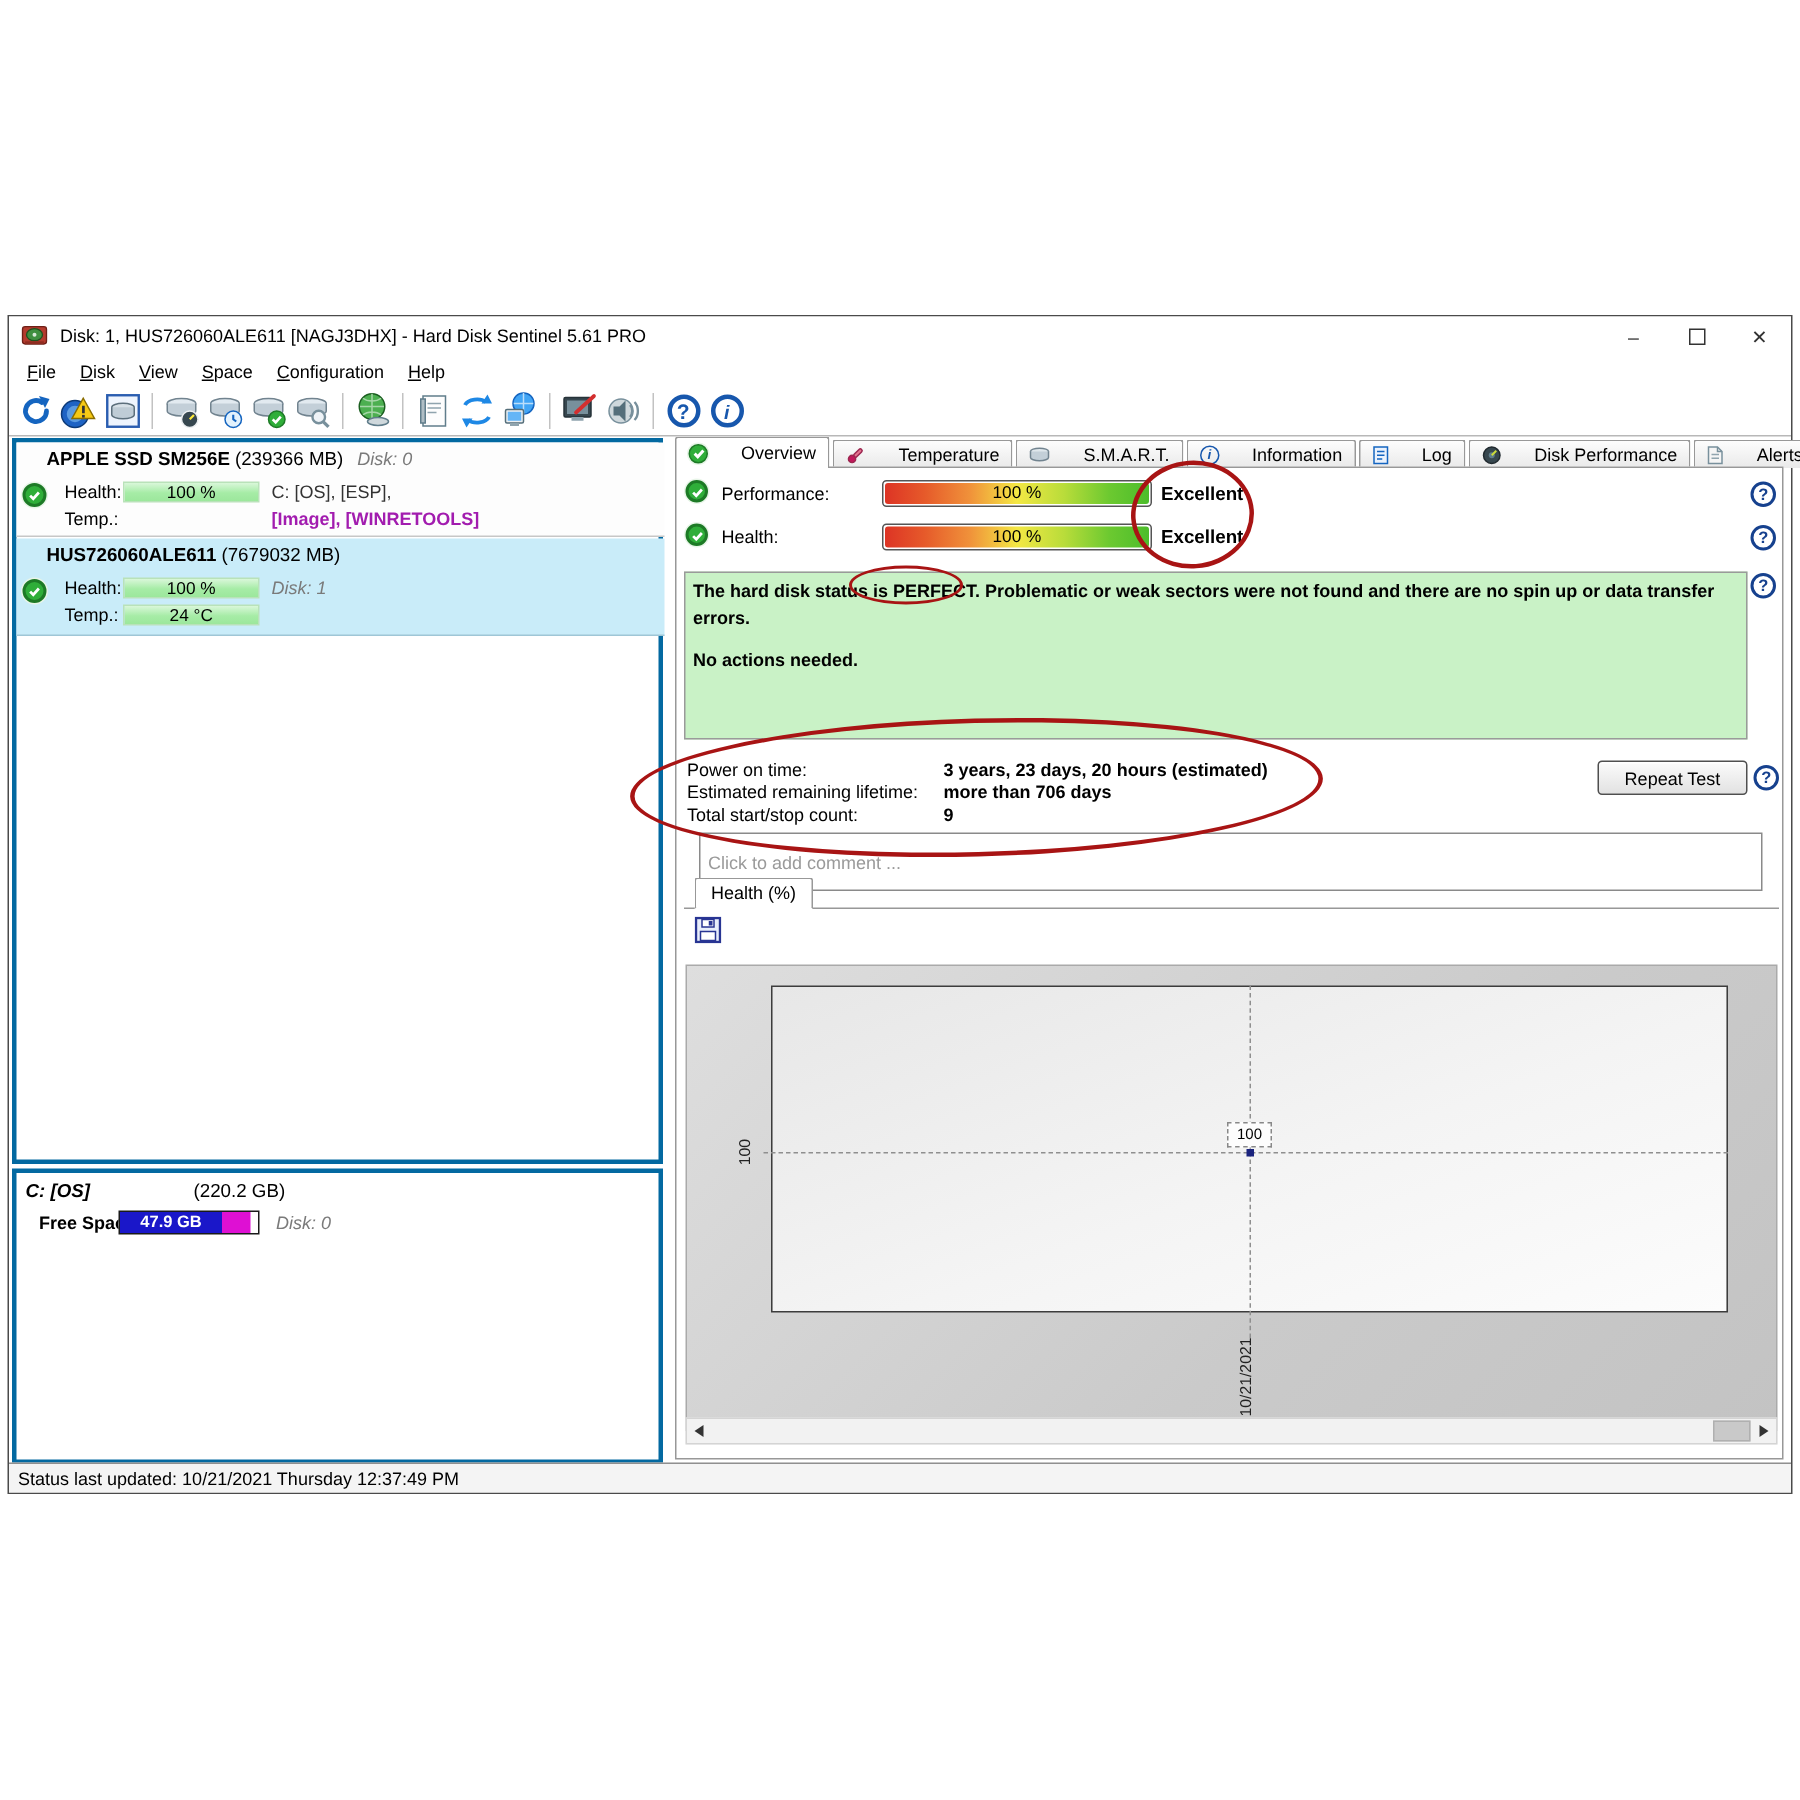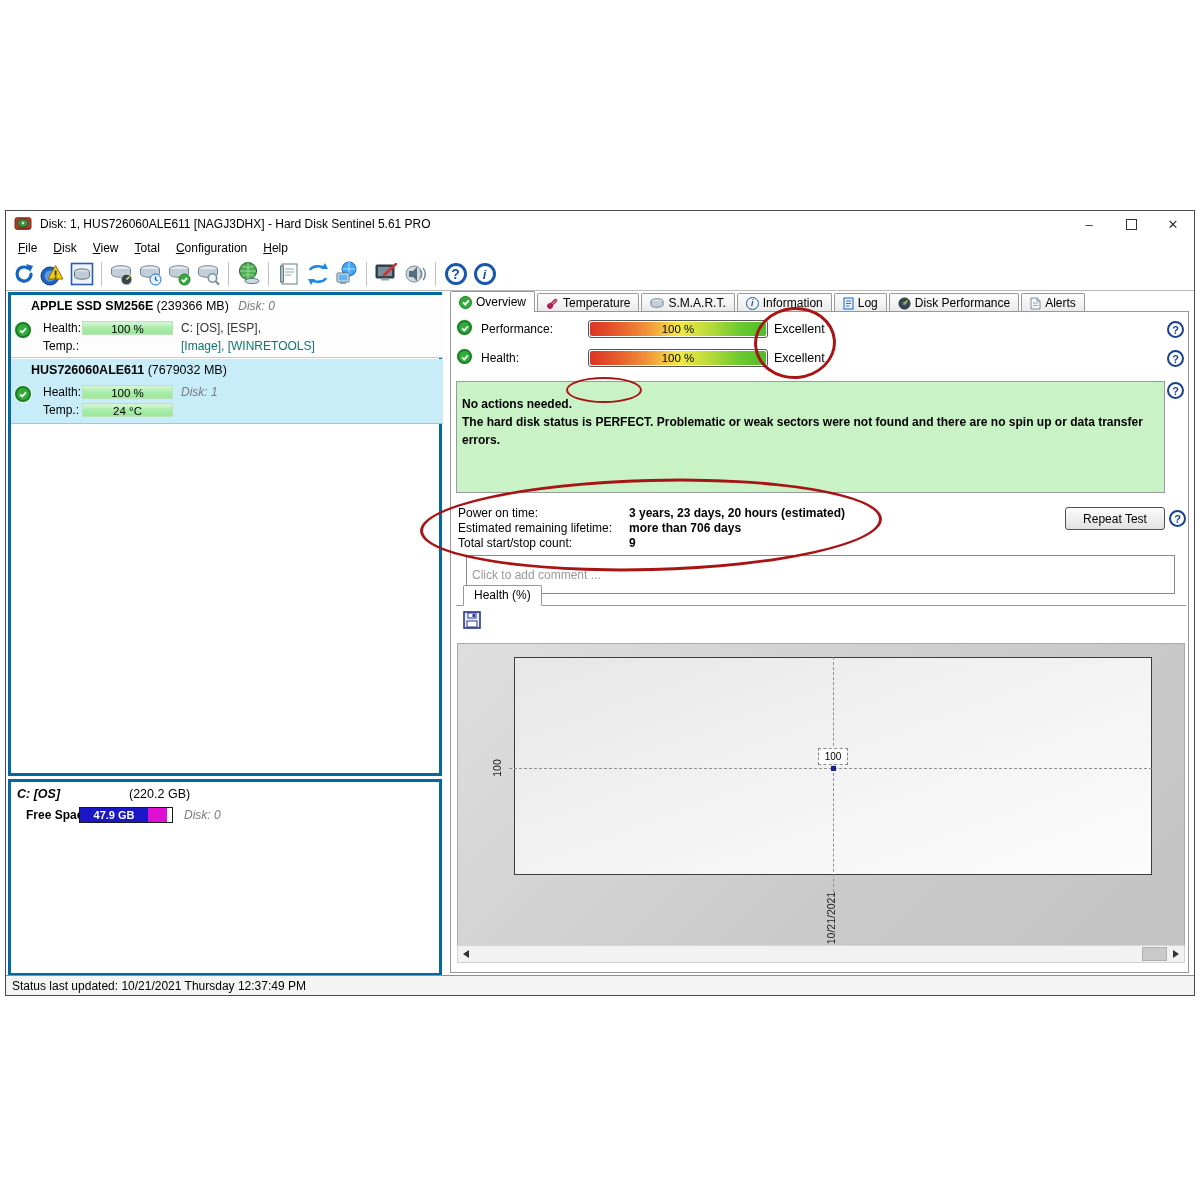--- a/index.html
+++ b/index.html
@@ -35,35 +35,35 @@
   .hbar {
     position: absolute; height: 14px; width: 91px; text-align: center; font-size: 11.5px; line-height: 14px;
     background: linear-gradient(180deg,#d9f7d9,#a6eca6 55%,#9ce79c); border: 1px solid #b9e2b9;
   }
   .check-ico { width: 16px; height: 16px; border-radius: 50%; background: #2fae39; border: 2px solid #1d7a26; box-shadow: 0 0 0 1px #e8f5e8; display: flex; align-items: center; justify-content: center; }
   .check-ico svg { width: 10px; height: 10px; }
   .selected-row { background: #c9ecf9; }
   
   .tabbar { position: absolute; left: 444px; top: 80px; height: 21px; display: flex; align-items: flex-end; }
   .tab {
-    height: 19px; display: flex; align-items: center; gap: 4px; padding: 0 8px; margin-right: 2px;
+    height: 19px; display: flex; align-items: center; gap: 22px; padding: 0 8px; margin-right: 2px;
     border: 1px solid #989898; border-bottom: none; border-radius: 2px 2px 0 0;
     background: linear-gradient(#fdfdfd,#e9e9e9); white-space: nowrap; text-align: right;
   }
   .tab.active { height: 21px; background: #fff; z-index: 3; position: relative; }
   .tabpage { position: absolute; left: 444px; top: 100px; width: 739px; height: 662px; border: 1px solid #989898; background: #fff; z-index: 1; }
   
   .gaugebar {
     position: absolute; width: 180px; height: 18px; border: 1px solid #555; border-radius: 3px; background: #fff; padding: 1px;
   }
   .gaugebar .fill {
     width: 100%; height: 100%; border-radius: 2px; text-align: center; font-size: 11.5px; line-height: 14px;
     background: linear-gradient(90deg,#dd3425 0%,#e65a2a 15%,#f0913a 32%,#f4e844 50%,#b8dc3a 68%,#6cc930 85%,#4cbd2b 100%);
   }
-  .rating { font-weight: normal; font-size: 12.5px; }
+  .rating { font-weight: bold; font-size: 12.5px; }
   .help-ico { width: 17px; height: 17px; border-radius: 50%; border: 2px solid #16418e; color: #16418e; background: #fff; font-weight: bold; font-size: 11px; display: flex; align-items: center; justify-content: center; }
   .statusbox { position: absolute; background: #c9f2c6; border: 1px solid #9a9a9a; font-size: 12px; padding: 3px 5px; line-height: 1.5; }
   .btn {
     position: absolute; border: 1px solid #4f4f4f; border-radius: 3px; background: linear-gradient(#fbfbfb,#e2e2e2);
     font-size: 12px; text-align: center; box-shadow: inset 0 1px 0 #fff;
   }
   .comment-input { position: absolute; border: 1px solid #8a8a8a; background: #fff; font-size: 12px; padding: 2px 5px; color: #9a9a9a; font-family: "Liberation Sans", sans-serif; }
   .comment-input::placeholder { color: #9a9a9a; }
   
   .chart-tab { position: absolute; border: 1px solid #989898; border-bottom: 1px solid #fff; background: #fff; padding: 2px 10px 3px; z-index: 2; border-radius: 2px 2px 0 0; }
@@ -107,21 +107,21 @@
           <span style="display:inline-block;width:11px;height:11px;border:1px solid #333;"></span>
         </span>
       <span class="win-btn">✕</span>
     </div>
   </div>
 
   <div class="menubar">
     <span class="menu-item">File</span>
     <span class="menu-item">Disk</span>
     <span class="menu-item">View</span>
-    <span class="menu-item">Total</span>
+    <span class="menu-item">Space</span>
     <span class="menu-item">Configuration</span>
     <span class="menu-item">Help</span>
   </div>
 
   <div class="toolbar">
     <div class="tb-btn">
       <svg width="24" height="24" viewBox="0 0 24 24">
           <path d="M19 12a7 7 0 1 1-3-5.7" fill="none" stroke="#1565c0" stroke-width="3.2" stroke-linecap="round"></path>
           <path d="M14 2l7 2-3 6z" fill="#1565c0"></path>
         </svg>
@@ -244,21 +244,21 @@
       <div class="check-ico abs" style="left:4px; top:27px;">
         <svg viewBox="0 0 12 12">
             <path d="M2.5 6.5l2.5 2.5 4.5-5" fill="none" stroke="#fff" stroke-width="2.2"></path>
           </svg>
       </div>
       <span class="abs" style="left:32px; top:26px; width:34px; text-align:right;">Health:</span>
       <div class="hbar" style="left:71px; top:26px;">100 %</div>
       <span class="abs" style="left:170px; top:26px; color:#333;">C: [OS],  [ESP],</span>
       <span class="abs" style="left:32px; top:44px; width:34px; text-align:right;">Temp.:</span>
       <div class="hbar" style="left:71px; top:44px;margin-top:40px;">28 °C</div>
-      <span class="abs" style="left:170px; top:44px; color:#0f766e;">[Image],  [WINRETOOLS]</span>
+      <span class="abs" style="left:170px; top:44px; color:#a21caf;font-weight:bold;">[Image],  [WINRETOOLS]</span>
     </div>
 
     <div class="abs selected-row" style="left:0; top:64px; width:432px; height:65px; border-bottom:1px solid #9fc6d6;">
       <div class="abs" style="left:20px; top:4px; white-space:nowrap;">
         <span class="entry-title-bold">HUS726060ALE611</span>
         <span style="font-size:12.5px;">(7679032 MB)</span>
       </div>
       <div class="check-ico abs" style="left:4px; top:27px;">
         <svg viewBox="0 0 12 12">
             <path d="M2.5 6.5l2.5 2.5 4.5-5" fill="none" stroke="#fff" stroke-width="2.2"></path>
@@ -357,24 +357,24 @@
         </svg>
     </div>
     <span class="abs" style="left:30px; top:39px;">Health:</span>
     <div class="gaugebar" style="left:137px; top:37px;">
       <div class="fill">100 %</div>
     </div>
     <span class="abs rating" style="left:323px; top:39px;">Excellent</span>
     <div class="help-ico abs" style="left:716px; top:38px;">?</div>
 
     <div class="statusbox" style="left:5px; top:69px; width:709px; height:112px;">
-      <div style="font-weight:bold; margin-top:10px;">No actions needed.</div>
       <div style="font-weight:bold;">
         <span>The hard disk status is </span><span>PERFECT.</span><span> Problematic or weak sectors were not found and there are no spin up or data transfer errors.</span>
       </div>
+      <div style="font-weight:bold; margin-top:10px;">No actions needed.</div>
     </div>
     <div class="help-ico abs" style="left:716px; top:70px;">?</div>
 
     <span class="abs" style="left:7px; top:194px;">Power on time:</span>
     <span class="abs" style="left:178px; top:194px; font-weight:bold;">3 years, 23 days, 20 hours (estimated)</span>
     <span class="abs" style="left:7px; top:209px;">Estimated remaining lifetime:</span>
     <span class="abs" style="left:178px; top:209px; font-weight:bold;">more than 706 days</span>
     <span class="abs" style="left:7px; top:224px;">Total start/stop count:</span>
     <span class="abs" style="left:178px; top:224px; font-weight:bold;">9</span>
 

